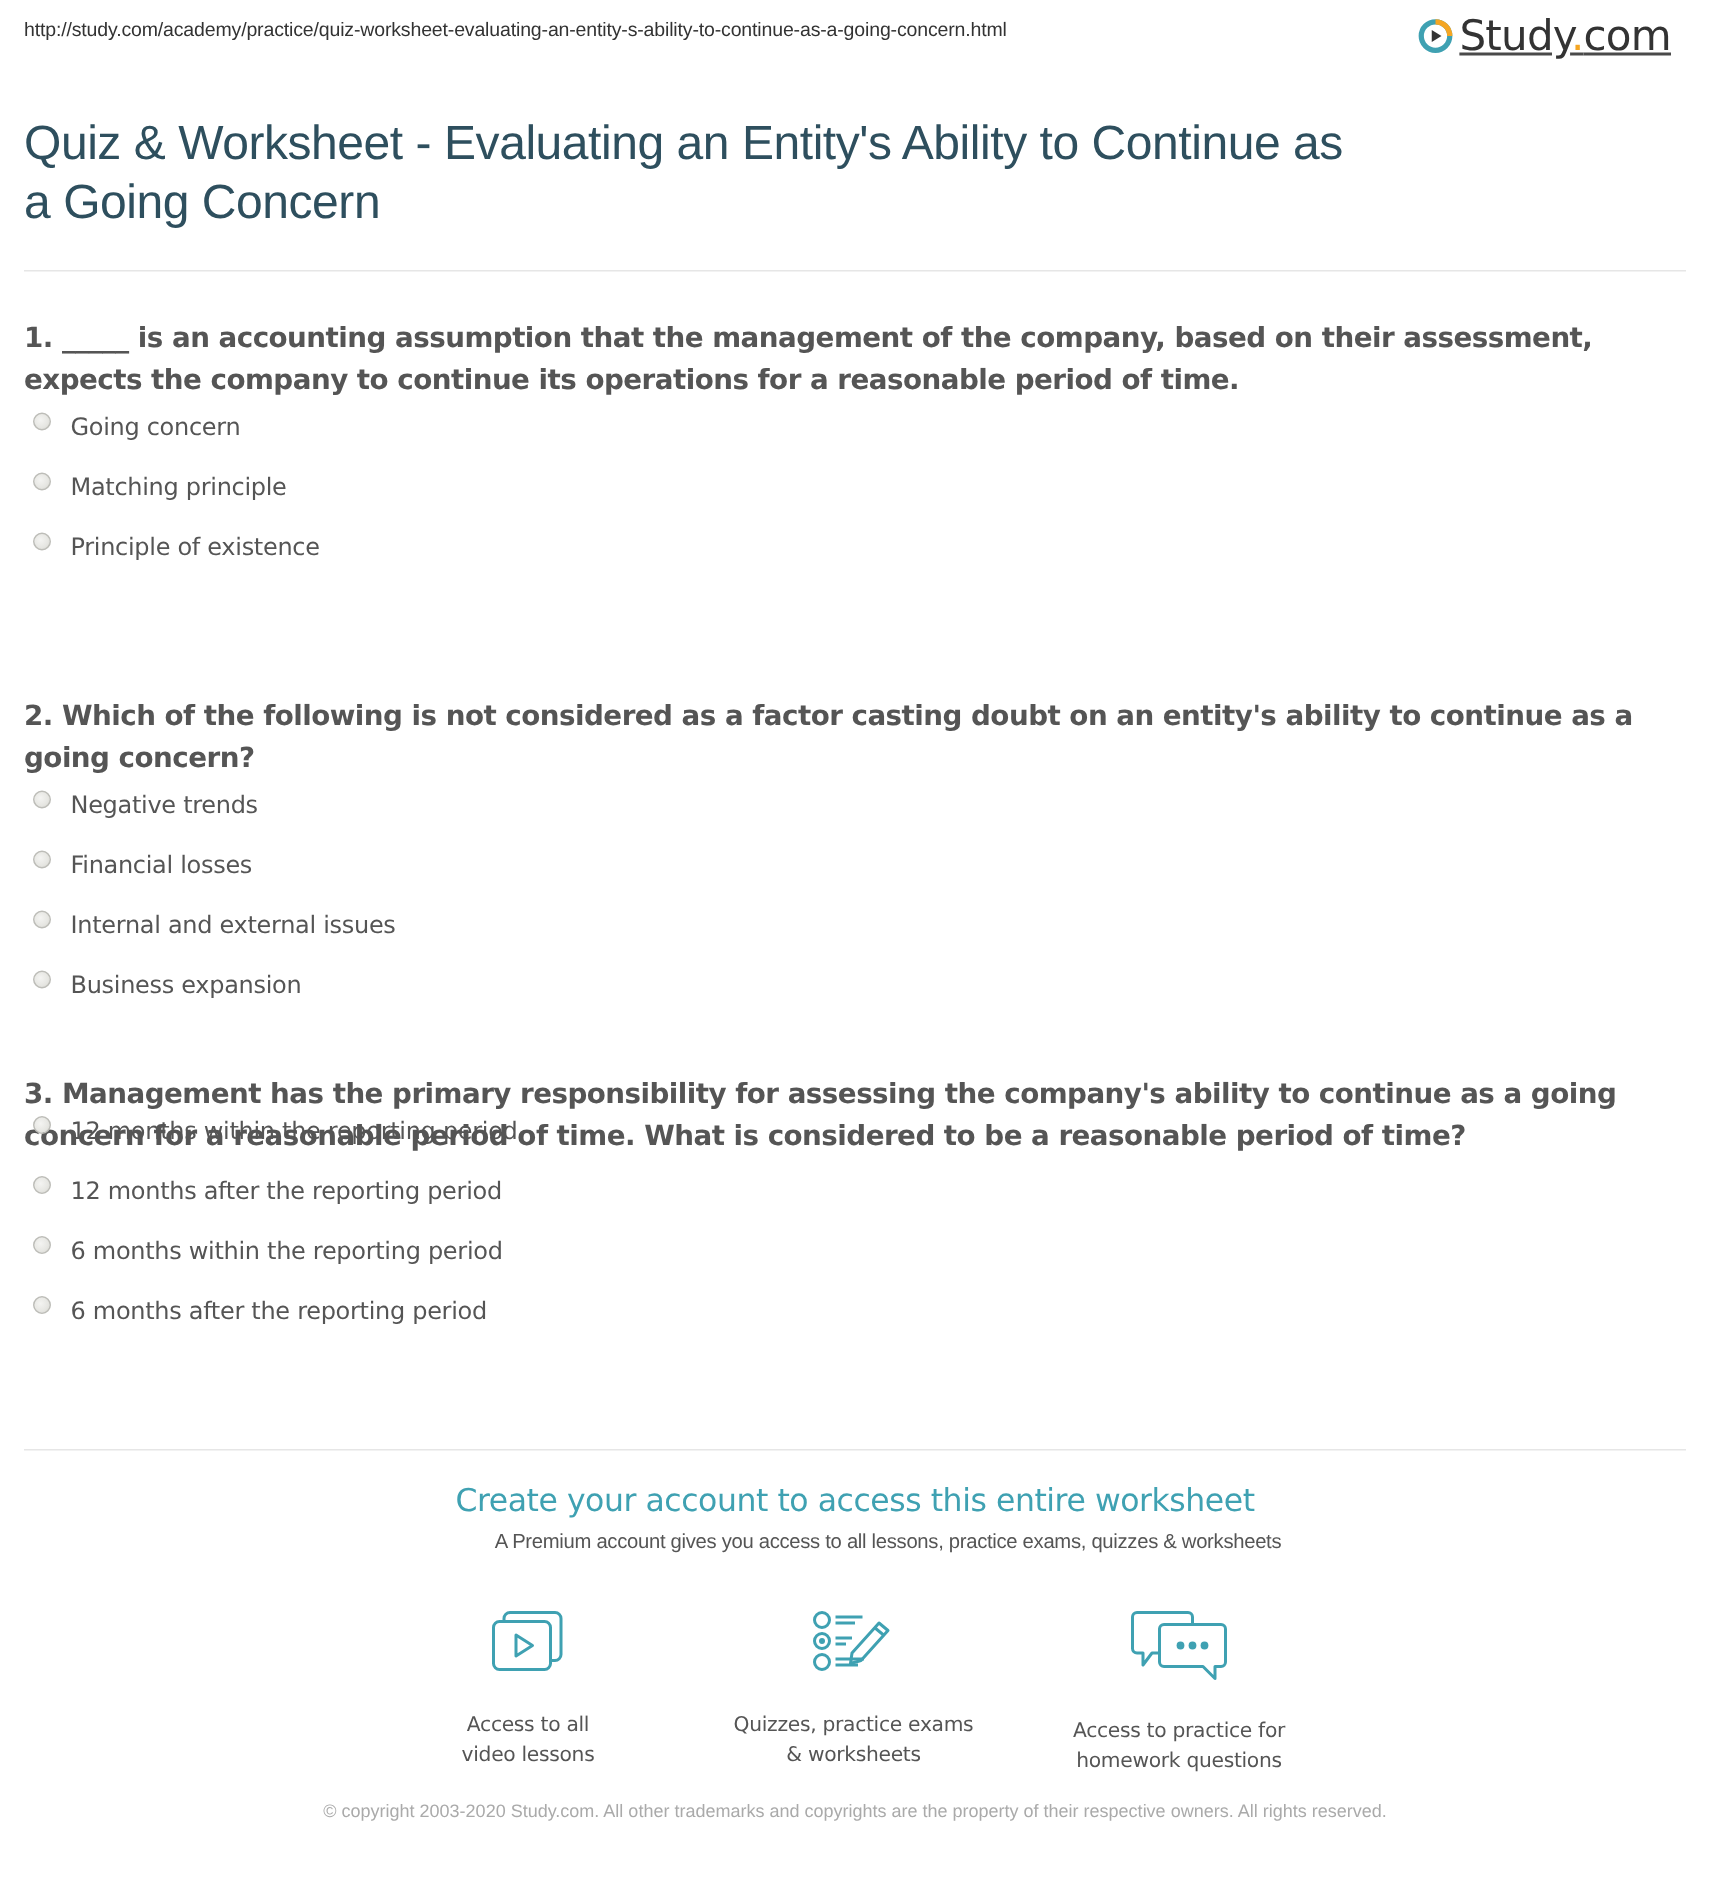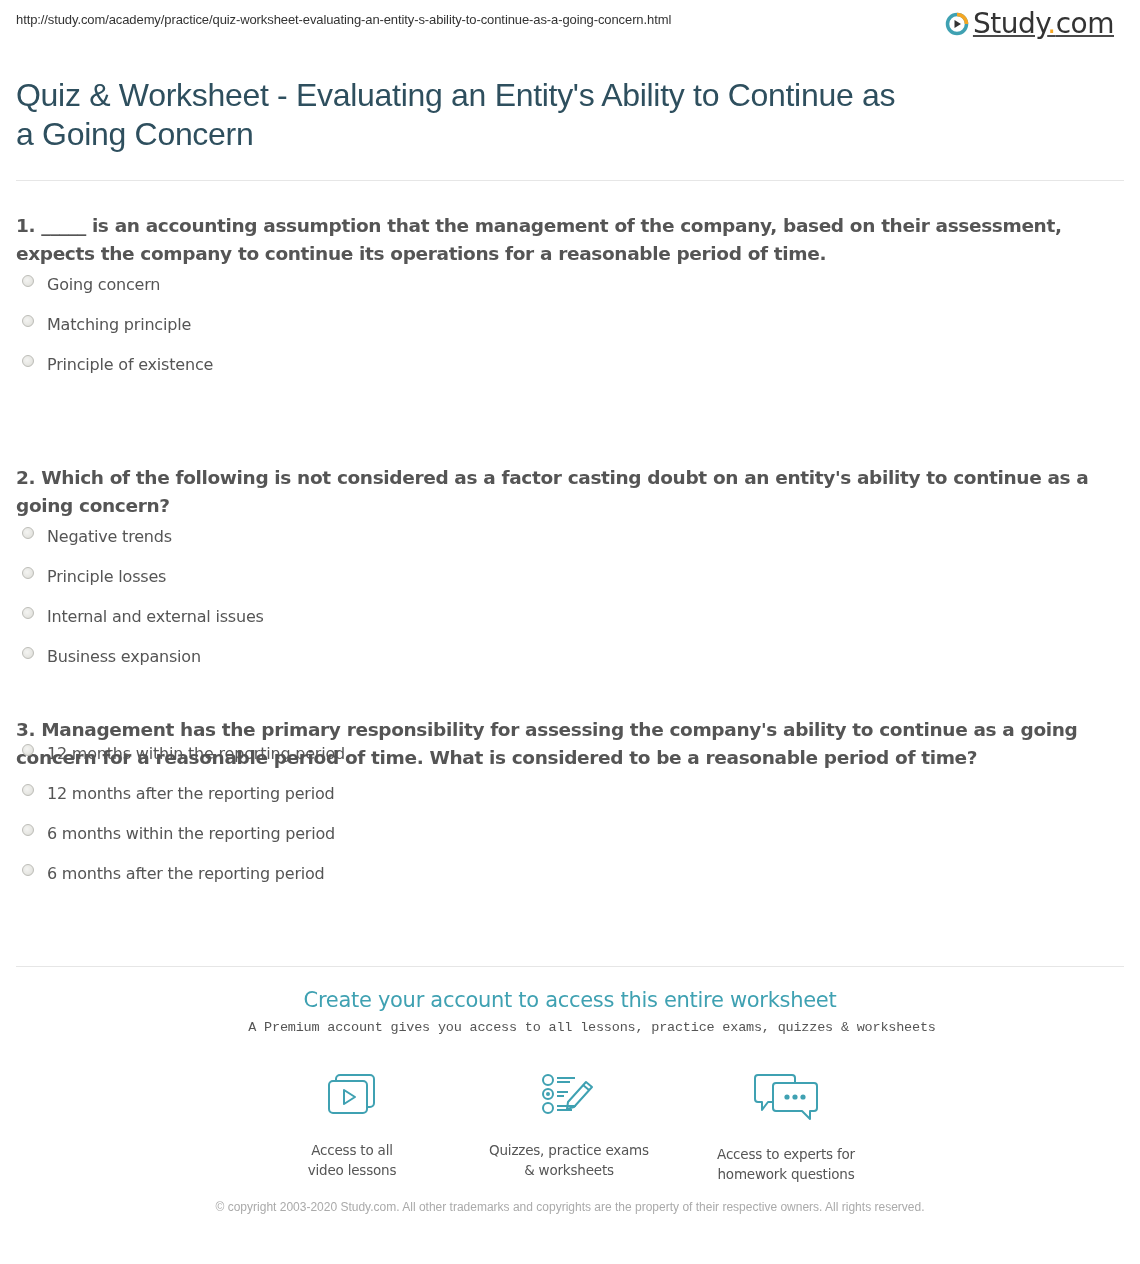--- a/index.html
+++ b/index.html
@@ -43,21 +43,21 @@
       border: 1px solid #bdbdb8; margin-right: 13px; flex: none;
     }
     .option-label { font-family: "DejaVu Sans", sans-serif; font-size: 16px; color: #555; letter-spacing: -0.2px; }
 
     .cta { position: absolute; left: 0; width: 1140px; text-align: center; }
     .cta-title {
       top: 988px; font-family: "DejaVu Sans", sans-serif; font-size: 21px;
       color: #3fa1b2; font-weight: normal; letter-spacing: -0.3px;
     }
     .cta-sub {
-      top: 1020px; font-family: Liberation Mono, monospace; font-size: 13.5px; color: #555;
+      top: 1020px; font-family: Liberation Sans, sans-serif; font-size: 13.5px; color: #555;
       letter-spacing: -0.2px;
       padding-left: 44px;
     }
     .feature { position: absolute; top: 1072px; width: 200px; text-align: center; }
     .feature svg { display: block; margin: 0 auto; }
     .feature-label {
       margin-top: 24px; font-family: "DejaVu Sans", sans-serif; font-size: 13.5px; color: #555;
       line-height: 20px; letter-spacing: -0.2px;
     }
     .copyright {
@@ -100,21 +100,21 @@
 </ul>
 
 <div class="question" style="top:464px;">2. Which of the following is not considered as a factor casting doubt on an entity's ability to continue as a going concern?</div>
 <ul class="options" style="top:527px;">
   <li class="option">
       <span class="radio"></span>
       <span class="option-label">Negative trends</span>
     </li>
   <li class="option">
       <span class="radio"></span>
-      <span class="option-label">Principle losses</span>
+      <span class="option-label">Financial losses</span>
     </li>
   <li class="option">
       <span class="radio"></span>
       <span class="option-label">Internal and external issues</span>
     </li>
   <li class="option">
       <span class="radio"></span>
       <span class="option-label">Business expansion</span>
     </li>
 </ul>
@@ -183,18 +183,18 @@
   <svg width="64" height="48" viewBox="0 0 64 48">
     <g fill="none" stroke="#3fa1b2" stroke-width="2" stroke-linejoin="round">
       <path d="M4 3 H38 A3 3 0 0 1 41 6 V27 A3 3 0 0 1 38 30 H14 L8 38 V30 H4 A3 3 0 0 1 1 27 V6 A3 3 0 0 1 4 3 Z"></path>
       <path d="M22 11 H60 A3 3 0 0 1 63 14 V36 A3 3 0 0 1 60 39 H56 V47 L48 39 H22 A3 3 0 0 1 19 36 V14 A3 3 0 0 1 22 11 Z" fill="#fff"></path>
     </g>
     <circle cx="33" cy="25" r="2.6" fill="#3fa1b2"></circle>
     <circle cx="41" cy="25" r="2.6" fill="#3fa1b2"></circle>
     <circle cx="49" cy="25" r="2.6" fill="#3fa1b2"></circle>
   </svg>
   <div class="feature-label">
-    <div>Access to experts for</div>
+    <div>Access to practice for</div>
     <div>homework questions</div>
   </div>
 </div>
 
 <div class="copyright">© copyright 2003-2020 Study.com. All other trademarks and copyrights are the property of their respective owners. All rights reserved.</div>
 
 </body></html>

